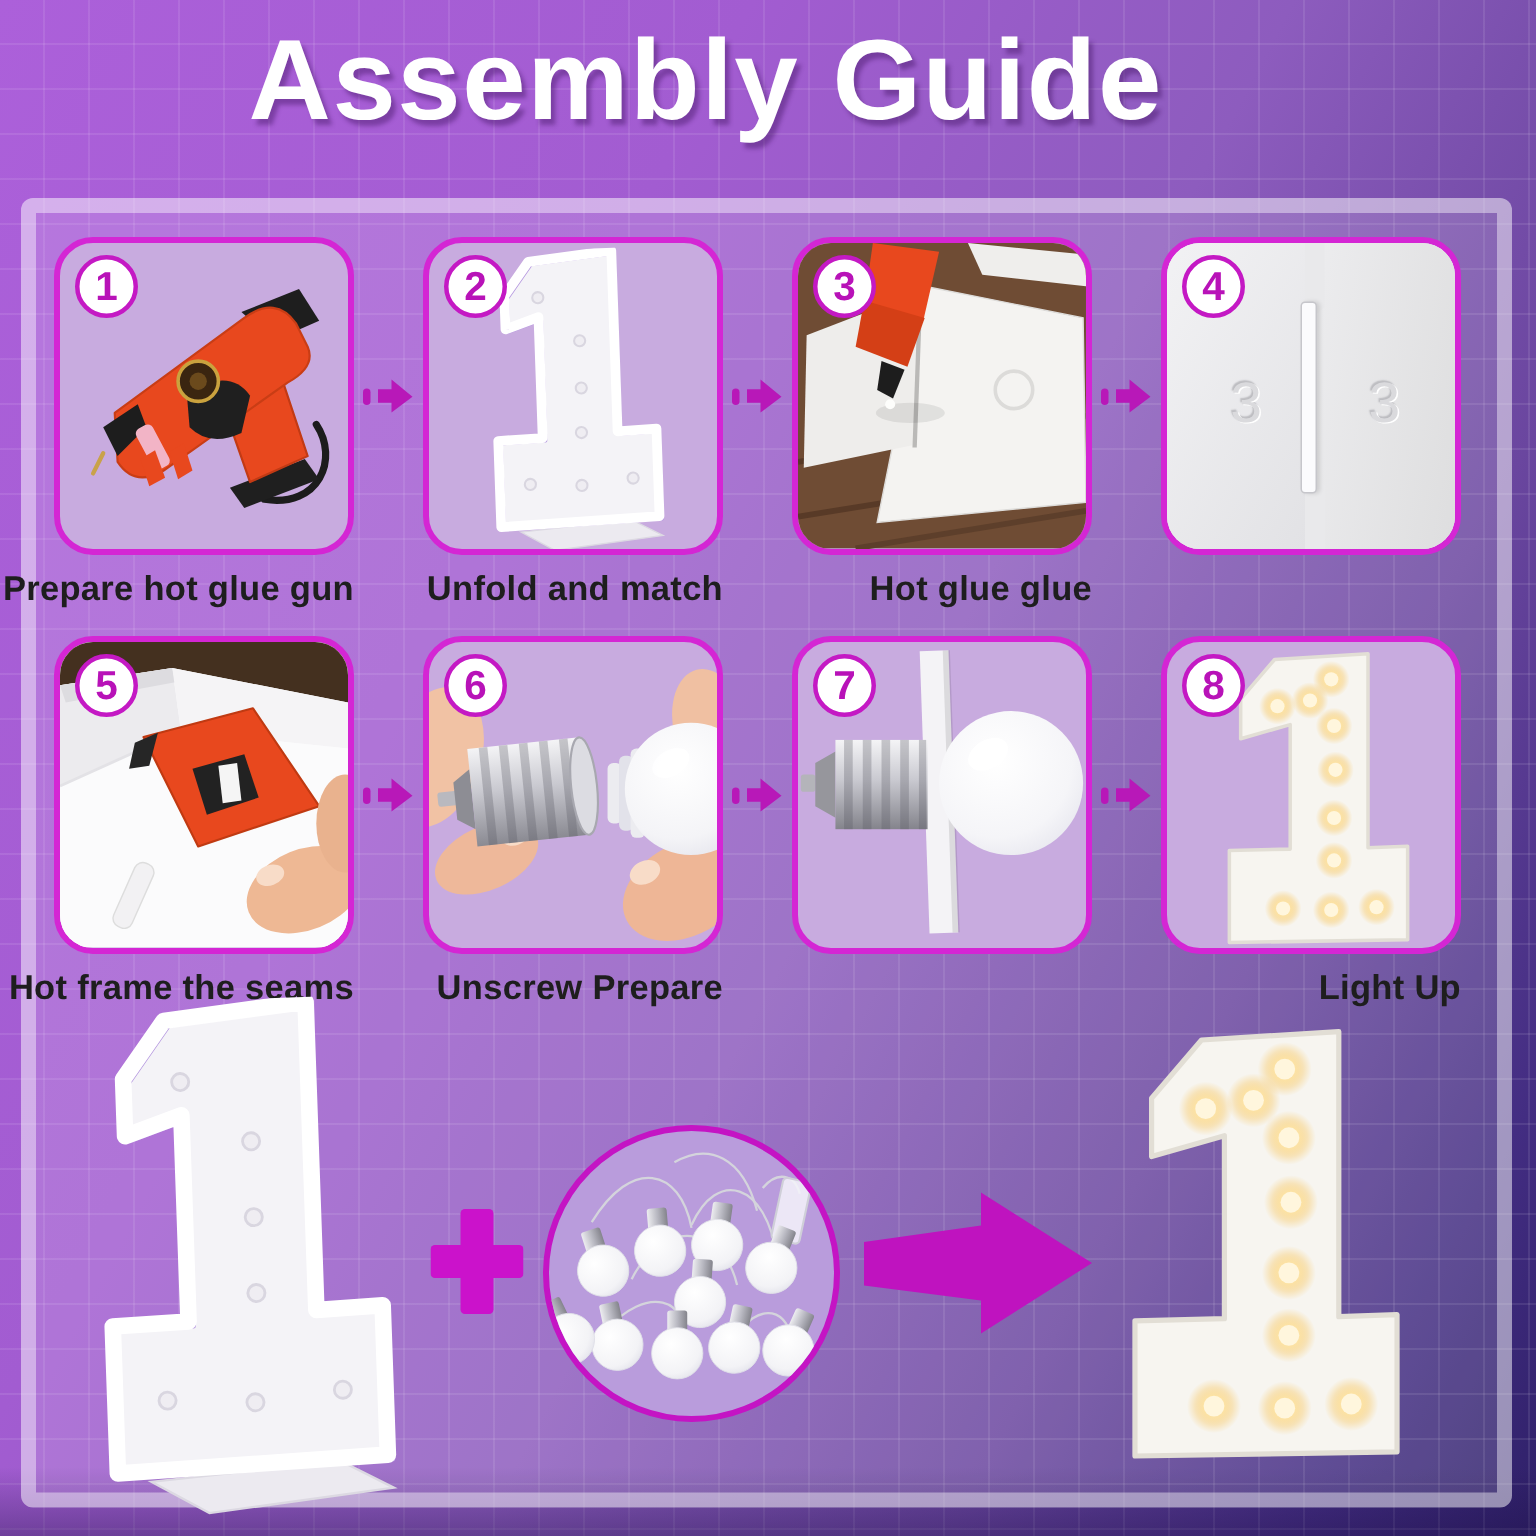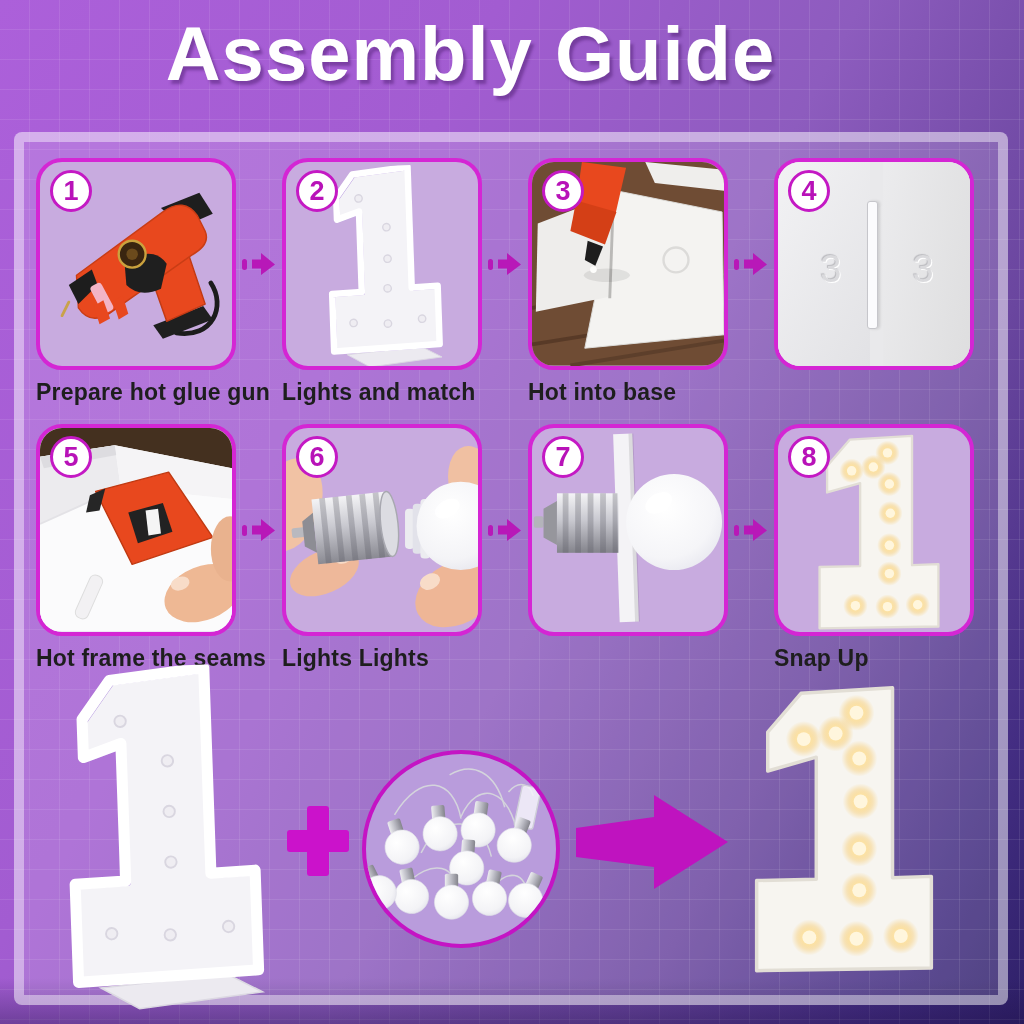--- a/index.html
+++ b/index.html
@@ -36,21 +36,21 @@
   .card{
     position:relative;width:200px;height:212px;box-sizing:border-box;border:4px solid #d426d4;
     border-radius:26px;background:#c8abdf;overflow:hidden;
   }
   .badge{
     position:absolute;top:8px;left:10px;width:42px;height:42px;border-radius:50%;
     background:#ffffff;border:3px solid #c419c4;box-sizing:border-box;z-index:5;
     display:flex;align-items:center;justify-content:center;
     color:#b812b8;font-size:27px;font-weight:700;
   }
-  .caption-wrap{margin-top:9px;width:200px;display:flex;justify-content:flex-start;overflow:visible;}
+  .caption-wrap{margin-top:9px;width:200px;display:flex;justify-content:flex-end;overflow:visible;}
   .caption{white-space:nowrap;font-size:23px;font-weight:700;color:#1e1e1e;letter-spacing:.2px;}
   .arrow-slot{width:46px;height:212px;display:flex;align-items:center;justify-content:center;}
   .card svg{position:absolute;inset:0;}
   
   .slot-scene{position:absolute;inset:0;background:#e9e9eb;}
   .slot-left{position:absolute;left:0;top:0;bottom:0;width:48%;background:linear-gradient(120deg,#f2f2f4 0%,#e2e2e5 100%);}
   .slot-right{position:absolute;right:0;top:0;bottom:0;width:52%;background:linear-gradient(100deg,#ededef 0%,#dededf 100%);
     clip-path:polygon(13% 0,100% 0,100% 100%,13% 100%,13% 79%,0 74%,0 26%,13% 21%);}
   .slot-bar{position:absolute;left:46.5%;top:19%;width:9px;height:62%;background:#fbfbfd;border:1px solid #c6c6cb;border-radius:3px;box-shadow:2px 0 3px rgba(0,0,0,.12);}
   .slot-num{position:absolute;top:42%;font-size:38px;font-weight:400;color:#dadadd;text-shadow:1px 1px 0 #fff,-1px -1px 1px #bcbcc0;}
@@ -117,21 +117,21 @@
             <circle cx="77" cy="100" r="4"></circle>
           <circle cx="76" cy="132" r="4"></circle>
             <circle cx="38" cy="168" r="4"></circle>
             <circle cx="75" cy="170" r="4"></circle>
             <circle cx="112" cy="166" r="4"></circle>
         </g>
       </svg>
       <span class="badge">2</span>
     </div>
     <div class="caption-wrap">
-        <span class="caption">Lights and match</span>
+        <span class="caption">Unfold and match</span>
       </div>
   </div>
 
   <div class="arrow-slot">
     <svg width="34" height="28" viewBox="0 0 34 28">
       <rect x="0" y="9" width="5" height="11" rx="2.5" fill="#b818b8"></rect>
       <polygon points="10,9.5 19,9.5 19,3 33,14.5 19,25 19,18.5 10,18.5" fill="#b818b8"></polygon>
     </svg>
   </div>
 
@@ -149,21 +149,21 @@
         <circle cx="150" cy="102" r="13" fill="none" stroke="#dcdbd9" stroke-width="2.5"></circle>
         <ellipse cx="78" cy="118" rx="24" ry="7" fill="rgba(0,0,0,0.08)"></ellipse>
         <polygon points="52,0 98,6 87,54 46,42" fill="#e8481e"></polygon>
         <polygon points="46,40 88,52 76,86 40,72" fill="#d43f16"></polygon>
         <polygon points="58,82 74,88 66,108 55,102" fill="#1d1d1d"></polygon>
         <circle cx="64" cy="112" r="3.5" fill="#fdfdfb"></circle>
       </svg>
       <span class="badge">3</span>
     </div>
     <div class="caption-wrap">
-        <span class="caption">Hot into base</span>
+        <span class="caption">Hot glue glue</span>
       </div>
   </div>
 
   <div class="arrow-slot">
     <svg width="34" height="28" viewBox="0 0 34 28">
       <rect x="0" y="9" width="5" height="11" rx="2.5" fill="#b818b8"></rect>
       <polygon points="10,9.5 19,9.5 19,3 33,14.5 19,25 19,18.5 10,18.5" fill="#b818b8"></polygon>
     </svg>
   </div>
 
@@ -254,21 +254,21 @@
           <rect x="124" y="84" width="10" height="42" rx="4" fill="#ececf0"></rect>
           <rect x="132" y="79" width="10" height="52" rx="4" fill="#e2e2ea"></rect>
           <rect x="140" y="74" width="10" height="62" rx="4" fill="#ececf0"></rect>
           <circle cx="182" cy="102" r="46" fill="url(#bulbA)"></circle>
           <ellipse cx="168" cy="84" rx="14" ry="9" transform="rotate(-30 168 84)" fill="rgba(255,255,255,.8)"></ellipse>
         </g>
       </svg>
       <span class="badge">6</span>
     </div>
     <div class="caption-wrap">
-        <span class="caption">Lights Lights</span>
+        <span class="caption">Unscrew Prepare</span>
       </div>
   </div>
 
   <div class="arrow-slot">
     <svg width="34" height="28" viewBox="0 0 34 28">
       <rect x="0" y="9" width="5" height="11" rx="2.5" fill="#b818b8"></rect>
       <polygon points="10,9.5 19,9.5 19,3 33,14.5 19,25 19,18.5 10,18.5" fill="#b818b8"></polygon>
     </svg>
   </div>
 
@@ -368,21 +368,21 @@
             </g>
           <g transform="translate(116,181)">
               <circle r="13" fill="url(#glowA)"></circle>
               <circle r="5" fill="#fff6dd"></circle>
             </g>
         </g>
       </svg>
       <span class="badge">8</span>
     </div>
     <div class="caption-wrap">
-        <span class="caption">Snap Up</span>
+        <span class="caption">Light Up</span>
       </div>
   </div>
 </div>
 
 <svg class="bottom-item" style="left:46px;top:666px;width:242px;height:348px;transform:rotate(-2deg);" viewBox="0 0 150 220">
   <polygon points="30,202 110,196 132,208 54,216" fill="#eceaf0" stroke="#dcd9e2" stroke-width="1"></polygon>
   <path d="M44,10 L104,4 L104,134 L132,133 L132,196 L18,200 L18,138 L50,137 L50,50 L26,58 L26,34 Z" fill="#f4f3f7" stroke="#b79ae0" stroke-width="2" stroke-linejoin="round"></path>
   <path d="M44,10 L104,4 L104,134 L132,133 L132,196 L18,200 L18,138 L50,137 L50,50 L26,58 L26,34 Z" fill="none" stroke="#ffffff" stroke-width="7" stroke-linejoin="round" transform="translate(-2,-2)"></path>
   <g fill="#efedf2" stroke="#d9d6e0" stroke-width="1.2">
     <circle cx="48" cy="34" r="3.6"></circle>

